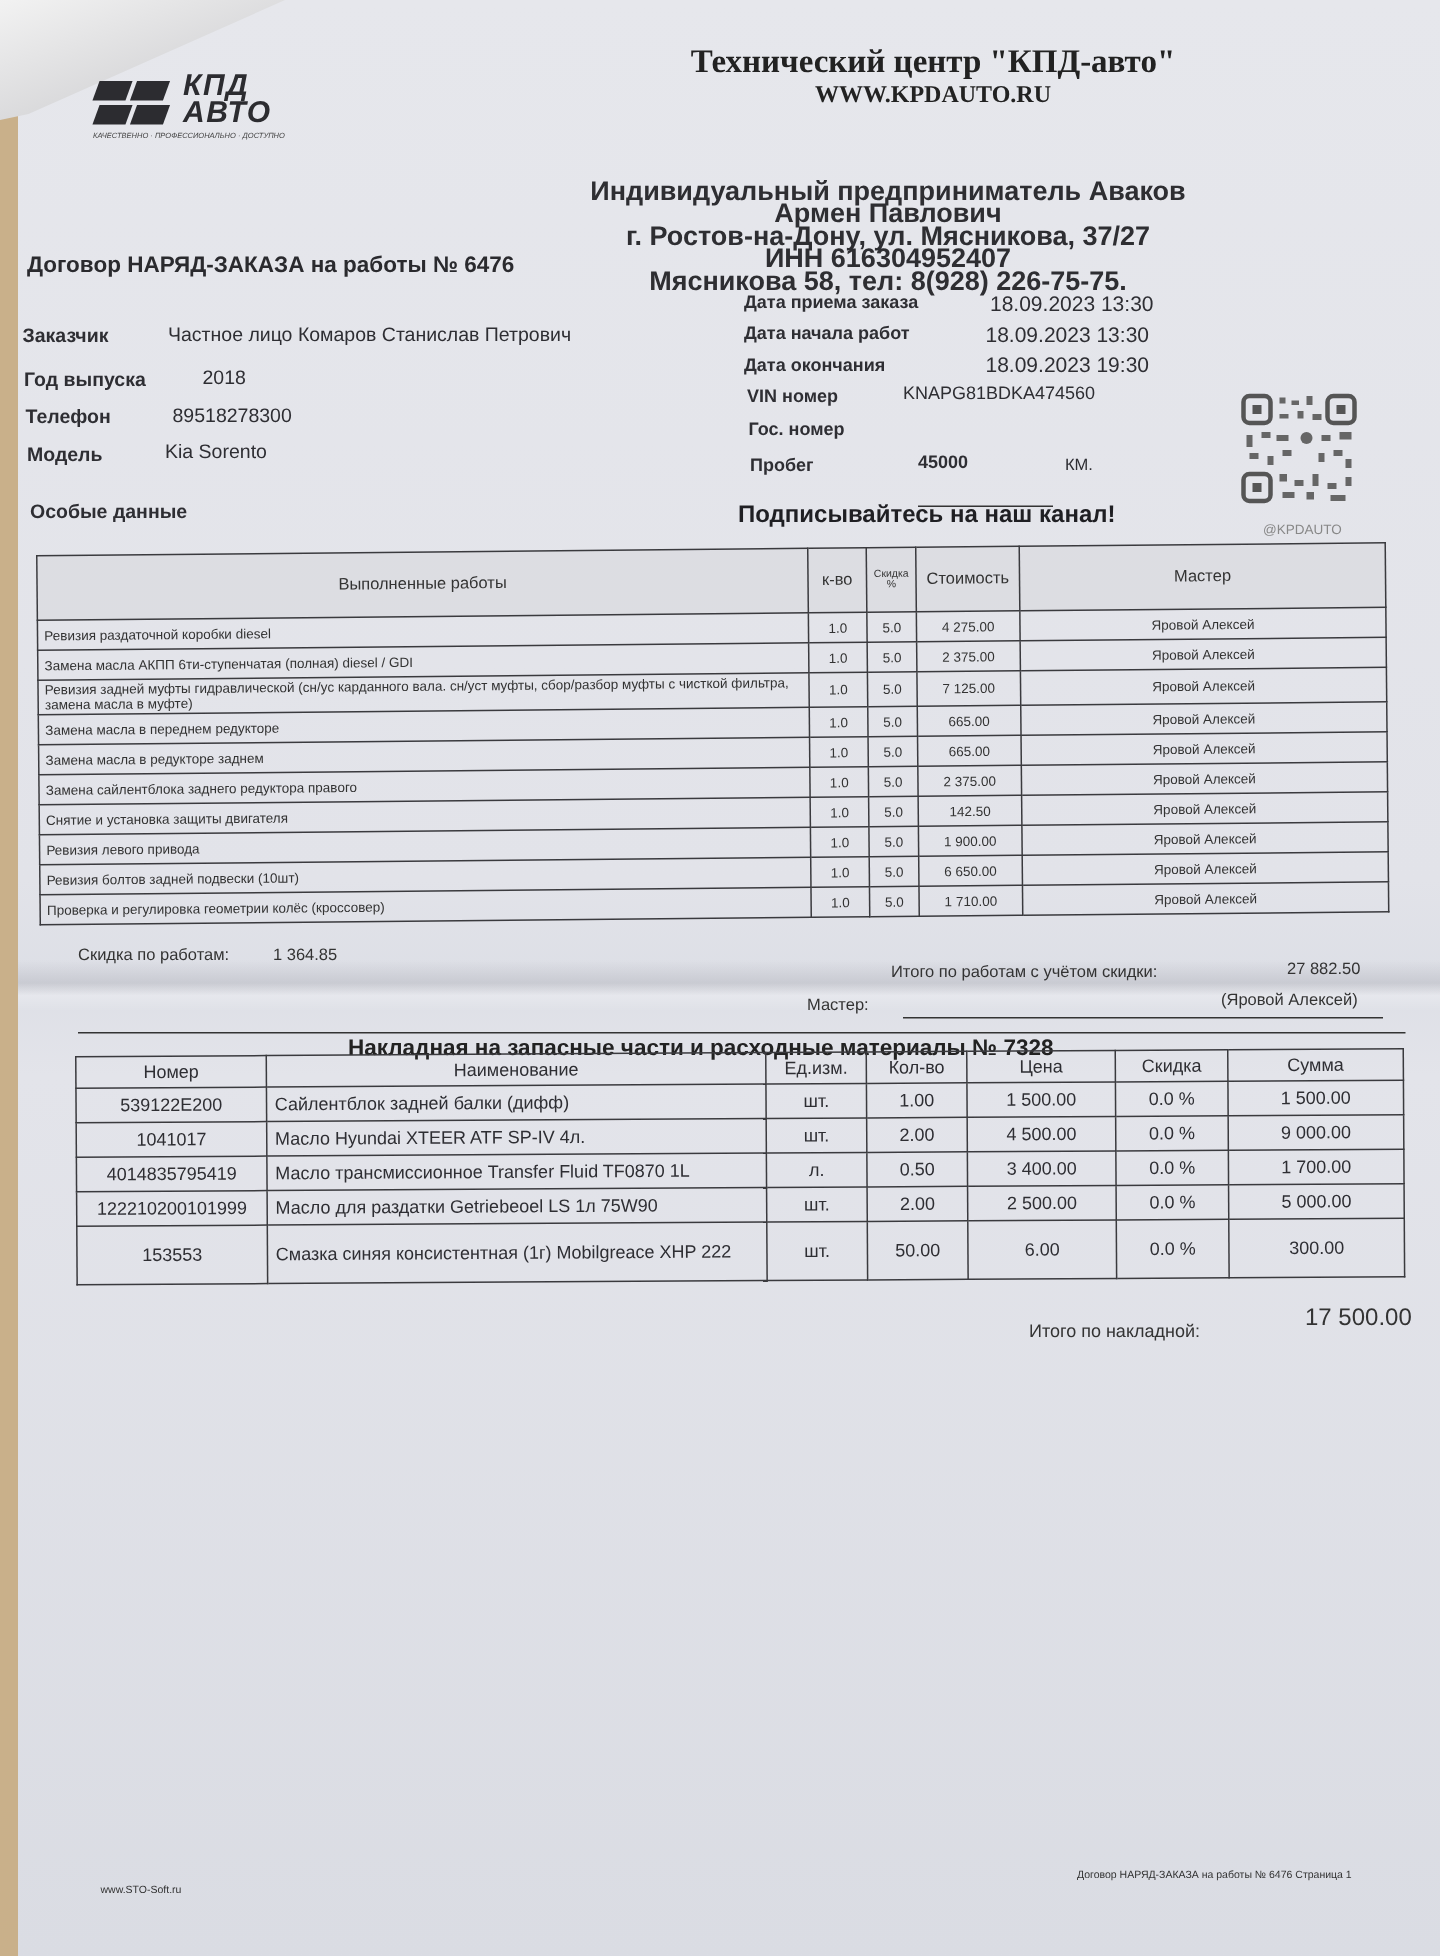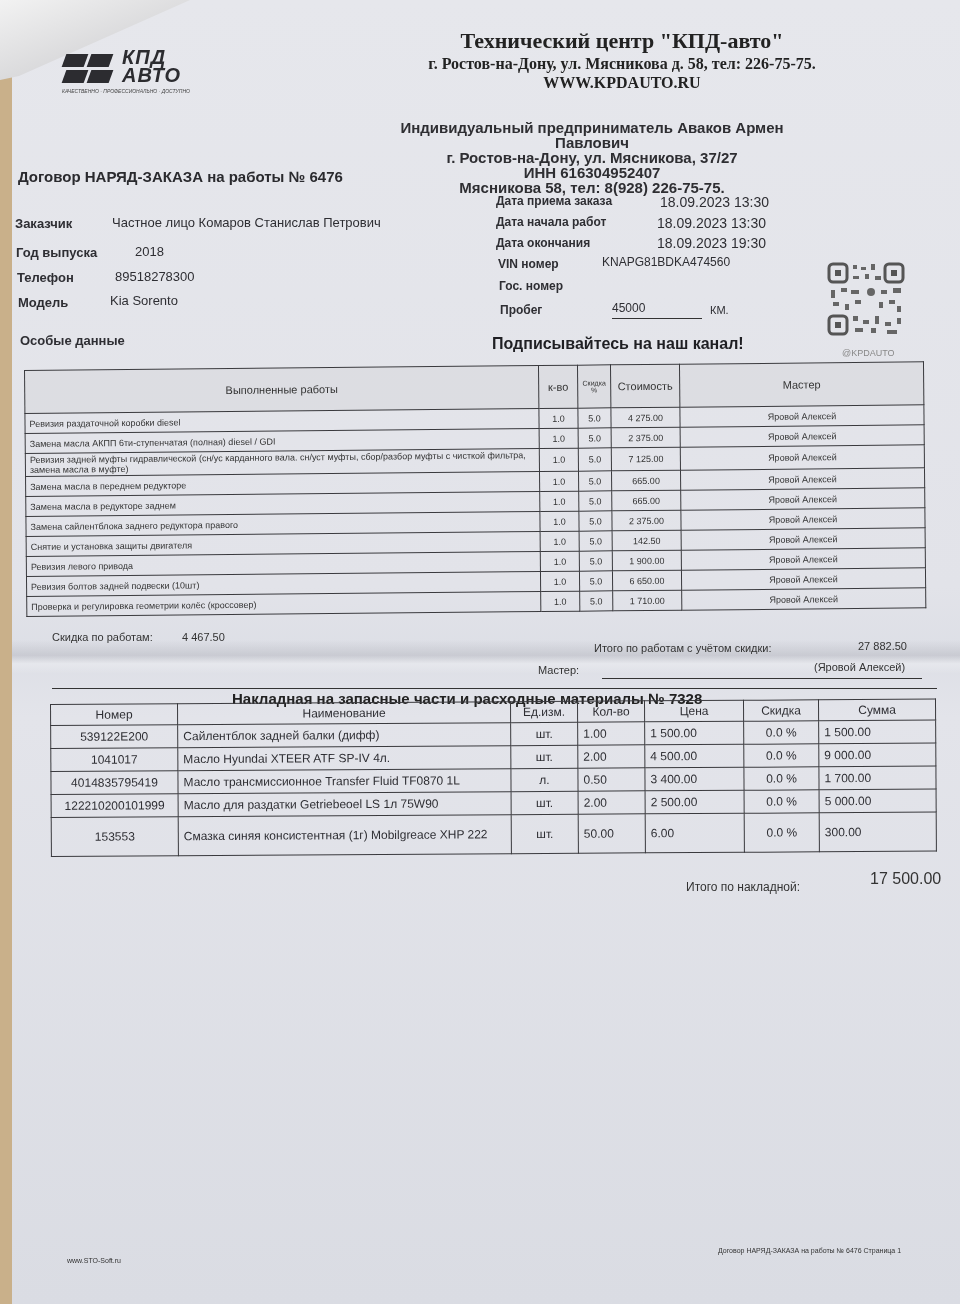--- a/index.html
+++ b/index.html
@@ -28,21 +28,21 @@
   .logo-tiles { position:absolute; left:12px; top:4px; display:grid; grid-template-columns:repeat(2,22px); gap:3px; }
   .logo-tiles span { width:22px; height:13px; background:#2c2c30; display:block; transform:skewX(-20deg); }
   .logo-text { position:absolute; left:70px; top:-2px; font-size:20px; font-weight:bold; font-style:italic; letter-spacing:1px; line-height:18px; color:#2c2c30; }
   .logo-tag { position:absolute; left:10px; top:38px; font-size:5px; font-style:italic; color:#444; white-space:nowrap; }
 
   .center-head { left:330px; top:28px; width:560px; text-align:center; font-family:"Liberation Serif", serif; font-weight:bold; color:#222; }
   .center-head .t1 { font-size:22px; line-height:26px; }
   .center-head .t2 { font-size:16px; line-height:19px; }
   .center-head .t3 { font-size:16px; line-height:20px; }
 
-  .ip { left:360px; top:120px; width:440px; text-align:center; font-size:15px; font-weight:bold; line-height:15px; color:#2e2e32; }
+  .ip { left:360px; top:120px; width:440px; text-align:center; font-size:18px; font-weight:bold; line-height:15px; color:#2e2e32; }
 
   .contract-title { left:6px; top:168px; font-size:15px; font-weight:bold; color:#2a2a2e; }
 
   .field-label { font-size:13px; font-weight:bold; color:#2e2e33; }
   .field-val { font-size:13px; color:#2e2e33; }
 
   .subscribe { left:480px; top:335px; font-size:16px; font-weight:bold; color:#1f1f23; }
   .qr { left:815px; top:262px; width:80px; height:75px; }
   .qr-tag { left:830px; top:348px; font-size:9px; color:#888; }
 
@@ -57,21 +57,21 @@
   .sum-line { font-size:11px; color:#333; }
   .master-line { left:590px; top:678px; width:320px; border-top:1px solid #333; }
   .sep-line { left:40px; top:688px; width:885px; border-top:1px solid #333; }
 
   .inv-title { left:220px; top:690px; font-size:15px; font-weight:bold; color:#222; }
   .inv { position:absolute; left:38px; top:704px; width:886px; transform:rotate(-0.35deg); transform-origin:left top; }
   .inv td, .inv th { border:1px solid #3a3a3e; font-size:12px; color:#2e2e33; padding:2px 5px; font-weight:normal; }
   .inv th { font-size:12px; height:16px; }
   .inv td { height:18px; }
   .inv td.c { text-align:center; }
-  .inv td.r { text-align:left; }
+  .inv td.r { text-align:center; }
 
   .footer-l { left:55px; top:1257px; font-size:7px; color:#333; }
   .footer-r { left:706px; top:1247px; font-size:7px; color:#333; }
 </style>
 </head>
 <body>
 
 <div class="paper">
   <div class="curl"></div>
   <div class="fold"></div>
@@ -85,21 +85,20 @@
     </div>
     <div class="logo-text">
       <div>КПД</div>
       <div>АВТО</div>
     </div>
     <div class="logo-tag">КАЧЕСТВЕННО · ПРОФЕССИОНАЛЬНО · ДОСТУПНО</div>
   </div>
 
   <div class="abs center-head">
     <div class="t1">Технический центр "КПД-авто"</div>
-    <div class="t2">г. Ростов-на-Дону, ул. Мясникова д. 58, тел: 226-75-75.</div>
     <div class="t3">WWW.KPDAUTO.RU</div>
   </div>
 
   <div class="abs ip">
     <div>Индивидуальный предприниматель Аваков Армен Павлович</div>
     <div>г. Ростов-на-Дону, ул. Мясникова, 37/27</div>
     <div>ИНН 616304952407</div>
     <div>Мясникова 58, тел: 8(928) 226-75-75.</div>
   </div>
 
@@ -118,21 +117,21 @@
   <div class="abs field-label" style="left:484px;top:194px;font-size:12px;">Дата приема заказа</div>
   <div class="abs field-val" style="left:648px;top:194px;font-size:14px;">18.09.2023  13:30</div>
   <div class="abs field-label" style="left:484px;top:215px;font-size:12px;">Дата начала работ</div>
   <div class="abs field-val" style="left:645px;top:215px;font-size:14px;">18.09.2023  13:30</div>
   <div class="abs field-label" style="left:484px;top:236px;font-size:12px;">Дата окончания</div>
   <div class="abs field-val" style="left:645px;top:235px;font-size:14px;">18.09.2023  19:30</div>
   <div class="abs field-label" style="left:486px;top:257px;font-size:12px;">VIN номер</div>
   <div class="abs field-val" style="left:590px;top:255px;font-size:12px;">KNAPG81BDKA474560</div>
   <div class="abs field-label" style="left:487px;top:279px;font-size:12px;">Гос. номер</div>
   <div class="abs field-label" style="left:488px;top:303px;font-size:12px;">Пробег</div>
-  <div class="abs field-val" style="left:600px;top:301px;font-size:12px;width:90px;border-bottom:1px solid #333;padding-bottom:3px;">45000</div>
+  <div class="abs field-val" style="left:600px;top:301px;font-size:12px;width:90px;border-bottom:1px solid #333;padding-bottom:22px;font-weight:bold;">45000</div>
   <div class="abs field-val" style="left:698px;top:304px;font-size:11px;">КМ.</div>
 
   <div class="abs subscribe">Подписывайтесь на наш канал!</div>
   <svg class="abs qr" viewBox="0 0 80 75">
     <rect x="2" y="2" width="18" height="18" rx="4" fill="none" stroke="#555" stroke-width="3"></rect>
     <rect x="8" y="8" width="6" height="6" fill="#555"></rect>
     <rect x="58" y="2" width="18" height="18" rx="4" fill="none" stroke="#555" stroke-width="3"></rect>
     <rect x="64" y="8" width="6" height="6" fill="#555"></rect>
     <rect x="2" y="54" width="18" height="18" rx="4" fill="none" stroke="#555" stroke-width="3"></rect>
     <rect x="8" y="60" width="6" height="6" fill="#555"></rect>
@@ -245,21 +244,21 @@
           <td>Проверка и регулировка геометрии колёс (кроссовер)</td>
           <td class="c">1.0</td>
           <td class="c">5.0</td>
           <td class="c">1 710.00</td>
           <td class="c">Яровой Алексей</td>
         </tr>
     </tbody>
   </table>
 
   <div class="abs sum-line" style="left:40px;top:631px;">Скидка по работам:</div>
-  <div class="abs sum-line" style="left:170px;top:631px;">4 467.50</div>
+  <div class="abs sum-line" style="left:170px;top:631px;">1 364.85</div>
   <div class="abs sum-line" style="left:582px;top:642px;">Итого по работам с учётом скидки:</div>
   <div class="abs sum-line" style="left:846px;top:640px;">27 882.50</div>
   <div class="abs sum-line" style="left:526px;top:664px;">Мастер:</div>
   <div class="abs sum-line" style="left:802px;top:661px;">(Яровой Алексей)</div>
   <div class="abs master-line"></div>
   <div class="abs sep-line"></div>
 
   <div class="abs inv-title">Накладная на запасные части и расходные материалы №  7328</div>
   <table class="inv">
     <thead>

